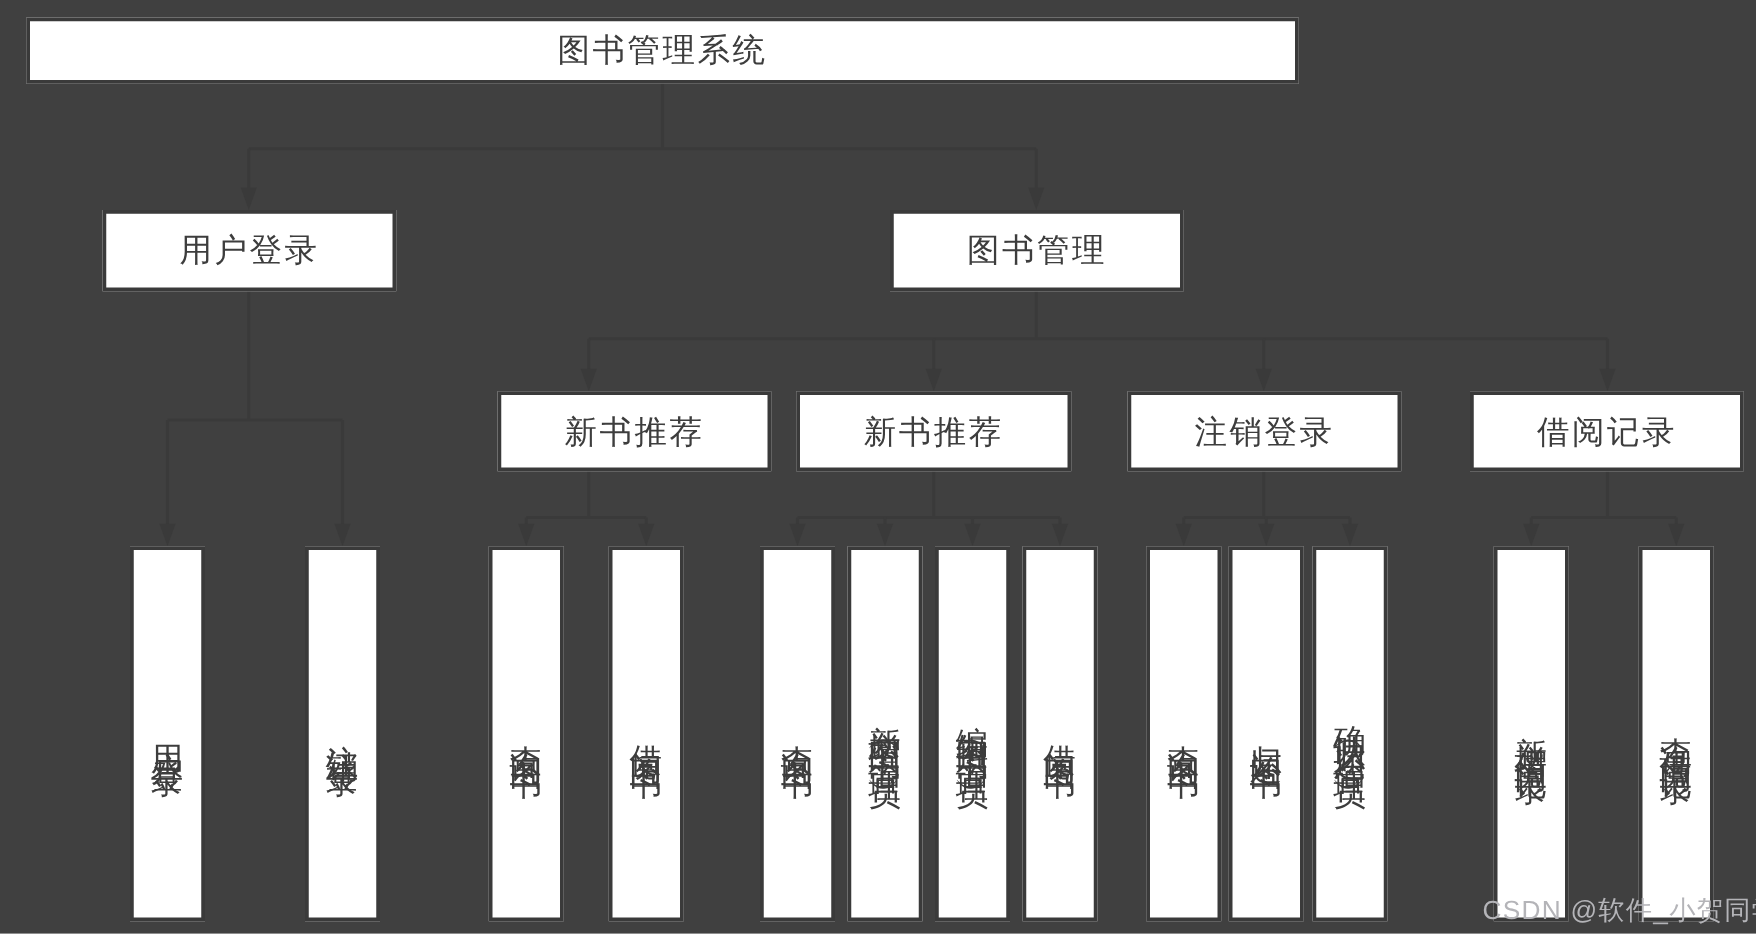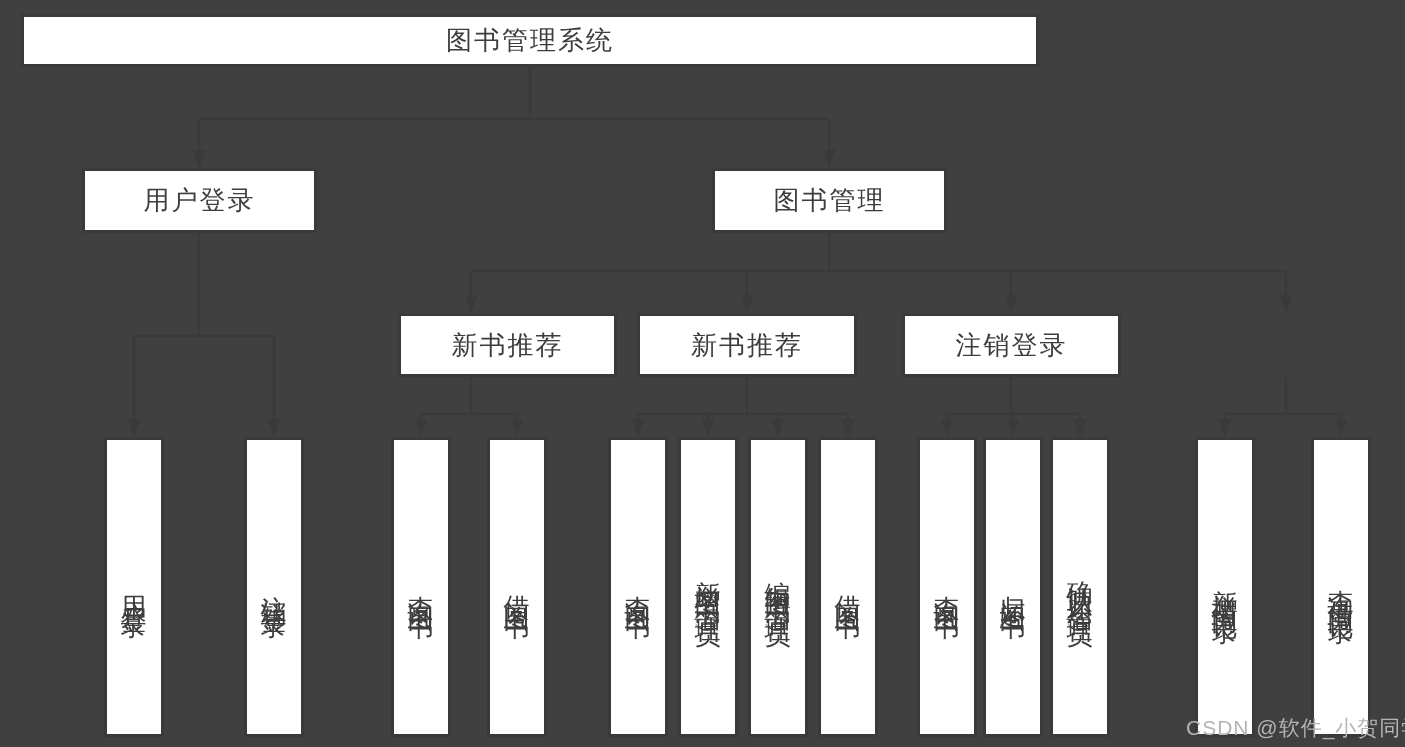--- a/index.html
+++ b/index.html
@@ -137,20 +137,23 @@
 
   <div class="node lvl3" id="n-new-books">
     <span class="lbl">新书推荐</span>
   </div>
   <div class="node lvl3" id="n-book-borrow">
     <span class="lbl">新书推荐</span>
   </div>
   <div class="node lvl3" id="n-cur-borrow">
     <span class="lbl">注销登录</span>
   </div>
+  <div class="node lvl3" id="n-records">
+    <span class="lbl">借阅记录</span>
+  </div>
 
   <div class="node vbox" id="lf-login">
     <span class="lbl">用户登录</span>
   </div>
   <div class="node vbox" id="lf-logout">
     <span class="lbl">注销登录</span>
   </div>
   <div class="node vbox" id="lf-nb-query">
     <span class="lbl">查询图书</span>
   </div>

